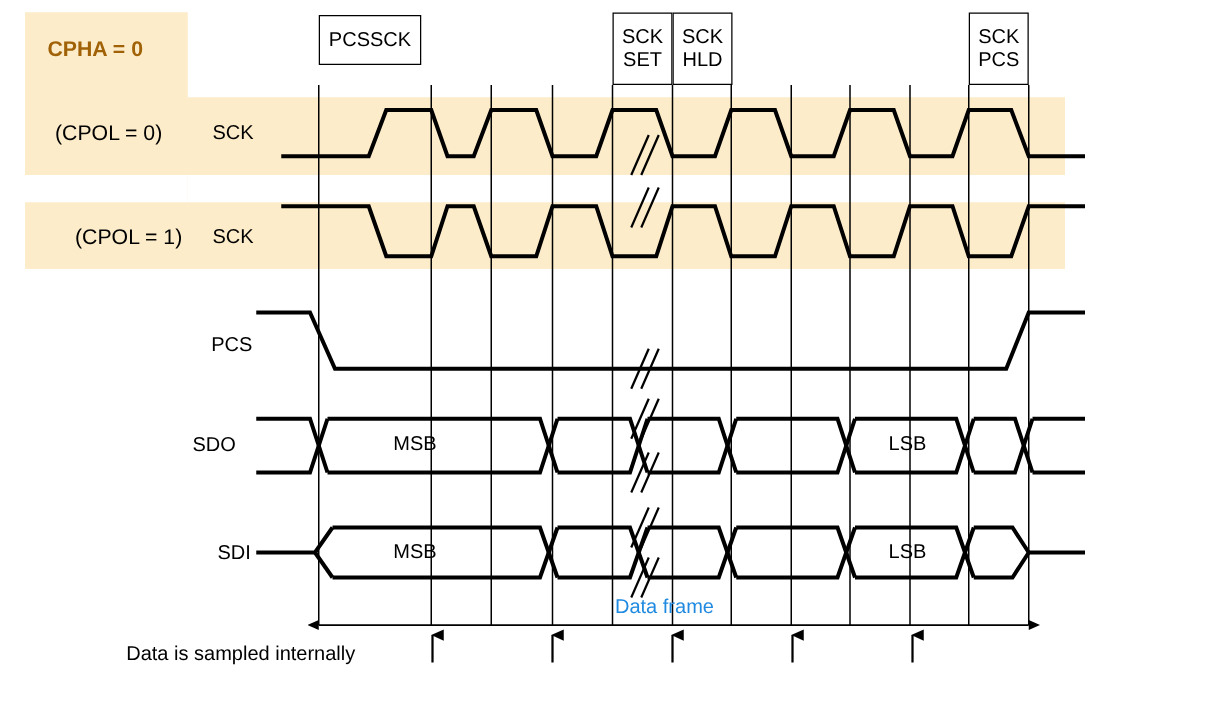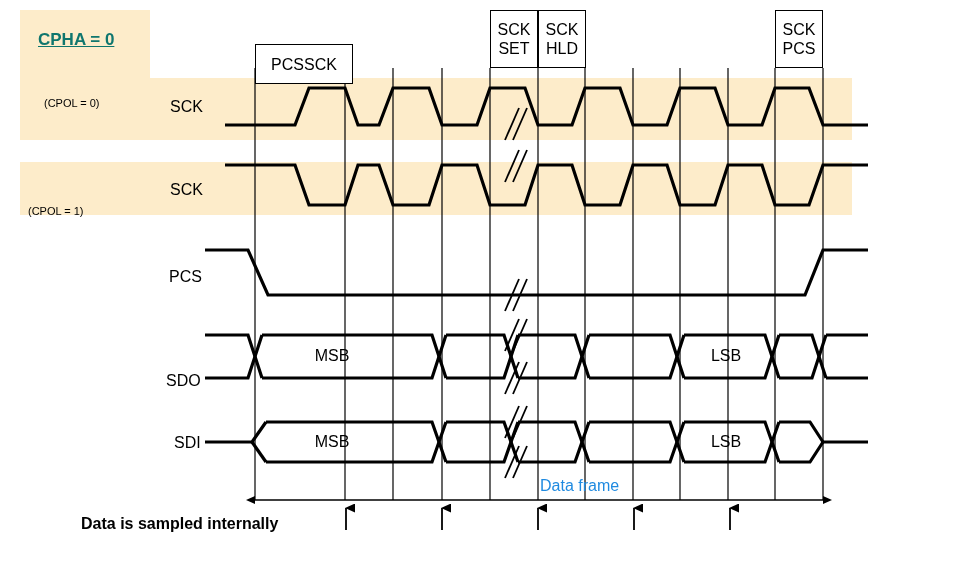--- a/index.html
+++ b/index.html
@@ -7,24 +7,24 @@
     width:967px;height:564px;
     background:#ffffff;
     font-family:"Liberation Sans", sans-serif;
     overflow:hidden;
     position:relative;
   }
   #stage{position:absolute;left:0;top:0;width:967px;height:564px;}
   svg.layer{position:absolute;left:0;top:0;width:967px;height:564px;}
 
   .txt{position:absolute;white-space:nowrap;color:#000;}
-  .lbl-row{font-size:11px;text-align:right;}
-  .lbl-cpha{font-size:17px;font-weight:bold;color:#0f766e;text-decoration:underline;}
+  .lbl-row{font-size:17px;text-align:right;}
+  .lbl-cpha{font-size:17px;font-weight:bold;color:#a16207;}
   .boxtxt{font-size:16px;text-align:center;}
-  .dataframe{font-size:16px;color:#1f8ae0;padding-left:48px;}
+  .dataframe{font-size:16px;color:#1f8ae0;}
   .note{font-size:16px;line-height:21px;}
   .wavelabel{font-size:16px;}
   .boxwrap{position:absolute;border:1.6px solid #000;background:#fff;
            box-sizing:border-box;display:flex;flex-direction:column;
            align-items:center;justify-content:center;}
   .boxwrap span{display:block;line-height:19px;}
 </style>
 </head>
 <body>
 
@@ -173,37 +173,37 @@
       <line x1="634" y1="530" x2="634" y2="508" marker-end="url(#ahU)"></line>
       <line x1="730" y1="530" x2="730" y2="508" marker-end="url(#ahU)"></line>
     </g>
   </svg>
 
   <div class="txt lbl-cpha" style="left:38px;top:30px;">CPHA = 0</div>
 
   <div class="txt lbl-row" style="left:44px;top:97px;">(CPOL = 0)</div>
   <div class="txt wavelabel" style="left:170px;top:98px;">SCK</div>
 
-  <div class="txt lbl-row" style="left:28px;top:180px;margin-top:25px;">(CPOL = 1)</div>
+  <div class="txt lbl-row" style="left:60px;top:180px;">(CPOL = 1)</div>
   <div class="txt wavelabel" style="left:170px;top:181px;">SCK</div>
 
   <div class="txt wavelabel" style="left:169px;top:268px;">PCS</div>
-  <div class="txt wavelabel" style="left:166px;top:348px;margin-top:24px;">SDO</div>
+  <div class="txt wavelabel" style="left:154px;top:348px;">SDO</div>
   <div class="txt wavelabel" style="left:174px;top:434px;text-align:center;">SDI</div>
 
   <div class="txt boxtxt" style="left:302px;top:347px;width:60px;">MSB</div>
   <div class="txt boxtxt" style="left:696px;top:347px;width:60px;">LSB</div>
   <div class="txt boxtxt" style="left:302px;top:433px;width:60px;">MSB</div>
   <div class="txt boxtxt" style="left:696px;top:433px;width:60px;">LSB</div>
 
   <div class="txt dataframe" style="left:492px;top:477px;">Data frame</div>
 
-  <div class="txt note" style="left:81px;top:513px;font-weight:bold;">Data is sampled internally</div>
-
-  <div class="boxwrap" id="box-0" style="left:255px;top:44px;width:98px;height:40px;">
+  <div class="txt note" style="left:101px;top:513px;">Data is sampled internally</div>
+
+  <div class="boxwrap" id="box-0" style="left:255px;top:12px;width:82px;height:40px;">
     <span class="boxtxt">PCSSCK</span>
   </div>
 
   <div class="boxwrap" id="box-1" style="left:490px;top:10px;width:48px;height:58px;">
     <span class="boxtxt">SCK</span>
     <span class="boxtxt">SET</span>
   </div>
 
   <div class="boxwrap" id="box-2" style="left:538px;top:10px;width:48px;height:58px;">
     <span class="boxtxt">SCK</span>

